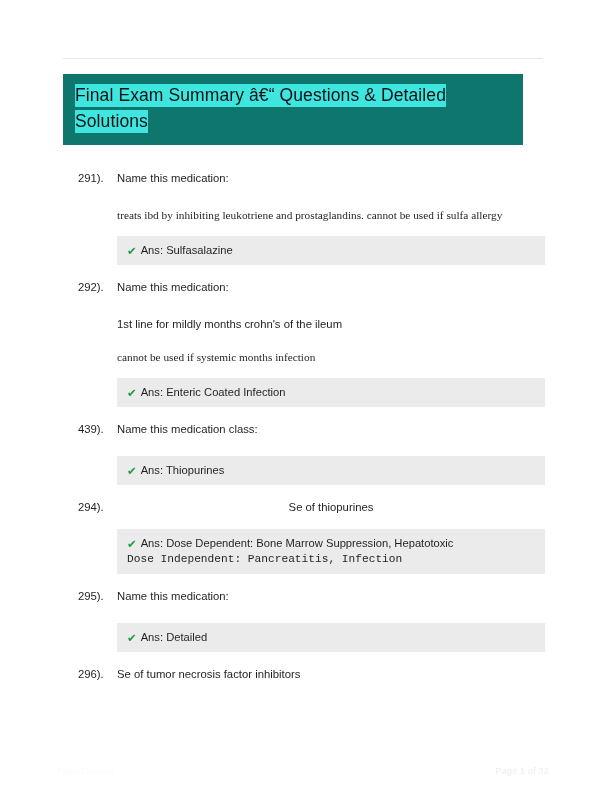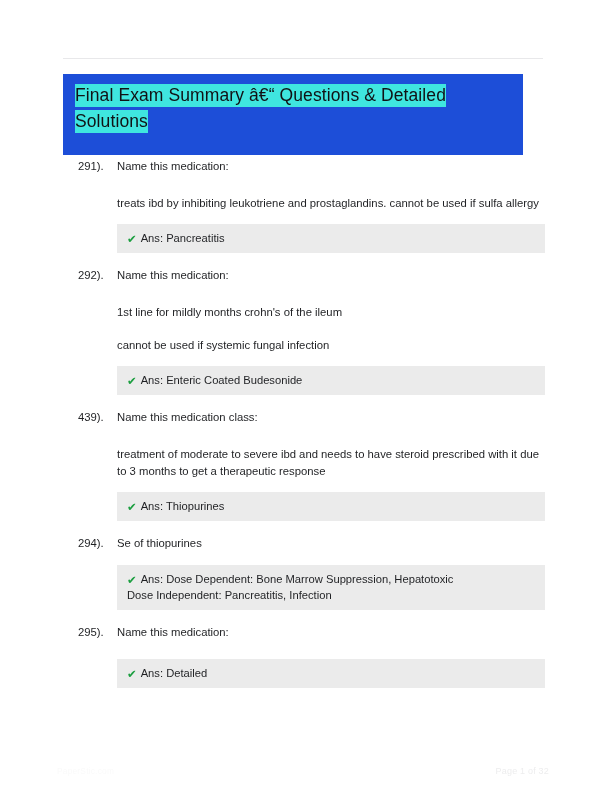--- a/index.html
+++ b/index.html
@@ -34,22 +34,22 @@
     height: 1px;
     background: #e8e8ea;
   }
 
   
   .title-block {
     position: absolute;
     left: 63px;
     top: 74px;
     width: 460px;
-    background: #1d4ed8;
-    padding: 9px 0 21px 0;
+    background: #0f766e;
+    padding: 9px 0 11px 0;
   }
   .title-text {
     display: inline;
     font-size: 17.5px;
     line-height: 1.47;
     font-weight: 400;
     color: #111215;
     background: #3fe6df;
     box-decoration-break: clone;
     -webkit-box-decoration-break: clone;
@@ -78,52 +78,52 @@
     width: 34px;
     text-align: left;
     font-size: 11.3px;
     line-height: 16px;
     color: #1f2023;
   }
   .qprompt {
     font-size: 11.3px;
     line-height: 16px;
     color: #1f2023;
-    margin: 0 0 21px 0;
+    margin: 12px 0 21px 0;
   }
   .qbody {
     font-size: 11.3px;
     line-height: 17px;
     color: #1f2023;
     margin: 0 0 16px 0;
   }
-  .qbody:last-of-type { margin-bottom: 14px; }
+  .qbody:last-of-type { margin-bottom: 14px; font-family: Liberation Serif, serif; }
 
   
   .answer {
     background: #ebebeb;
     padding: 6px 10px 7px 10px;
     font-size: 11.2px;
     line-height: 16px;
     color: #1f2023;
     margin-top: -2px;
   }
   .answer .check {
     color: #1a9e3f;
     font-size: 11.5px;
     margin-right: 4px;
     display: inline-block;
     line-height: 1;
     position: relative;
     top: 1px;
   }
-  .answer .aline2 { display: block; }
-
-  
-  .qitem.tight .qprompt { margin-bottom: 16px; }
+  .answer .aline2 { display: block; font-family: Liberation Mono, monospace; }
+
+  
+  .qitem.tight .qprompt { margin-bottom: 16px; text-align: center; }
 
   
   .footer-left {
     position: absolute;
     left: 57px;
     top: 766px;
     font-size: 8.4px;
     color: #fafafa;
     letter-spacing: .2px;
   }
@@ -147,38 +147,37 @@
     <span class="title-text">Final Exam Summary â€“ Questions &amp; Detailed Solutions</span>
   </div>
 
   <div class="qlist">
 
     <div class="qitem">
       <div class="qnum">291).</div>
       <p class="qprompt">Name this medication:</p>
       <p class="qbody">treats ibd by inhibiting leukotriene and prostaglandins. cannot be used if sulfa allergy</p>
       <div class="answer">
-        <span class="check">✔</span><span>Ans: Pancreatitis</span>
+        <span class="check">✔</span><span>Ans: Sulfasalazine</span>
       </div>
     </div>
 
     <div class="qitem">
       <div class="qnum">292).</div>
       <p class="qprompt">Name this medication:</p>
       <p class="qbody">1st line for mildly months crohn's of the ileum</p>
-      <p class="qbody">cannot be used if systemic fungal infection</p>
-      <div class="answer">
-        <span class="check">✔</span><span>Ans: Enteric Coated Budesonide</span>
+      <p class="qbody">cannot be used if systemic months infection</p>
+      <div class="answer">
+        <span class="check">✔</span><span>Ans: Enteric Coated Infection</span>
       </div>
     </div>
 
     <div class="qitem">
       <div class="qnum">439).</div>
       <p class="qprompt">Name this medication class:</p>
-      <p class="qbody">treatment of moderate to severe ibd and needs to have steroid prescribed with it due to 3 months to get a therapeutic response</p>
       <div class="answer">
         <span class="check">✔</span><span>Ans: Thiopurines</span>
       </div>
     </div>
 
     <div class="qitem tight">
       <div class="qnum">294).</div>
       <p class="qprompt">Se of thiopurines</p>
       <div class="answer">
         <span class="check">✔</span><span>Ans: Dose Dependent: Bone Marrow Suppression, Hepatotoxic</span>
@@ -187,19 +186,23 @@
     </div>
 
     <div class="qitem">
       <div class="qnum">295).</div>
       <p class="qprompt">Name this medication:</p>
       <div class="answer">
         <span class="check">✔</span><span>Ans: Detailed</span>
       </div>
     </div>
 
+    <div class="qitem">
+      <div class="qnum">296).</div>
+      <p class="qprompt">Se of tumor necrosis factor inhibitors</p>
+    </div>
 
   </div>
 
   <div class="footer-left">PaperStic.com</div>
   <div class="footer-right">Page 1 of 32</div>
 
 </div>
 
 </body></html>

